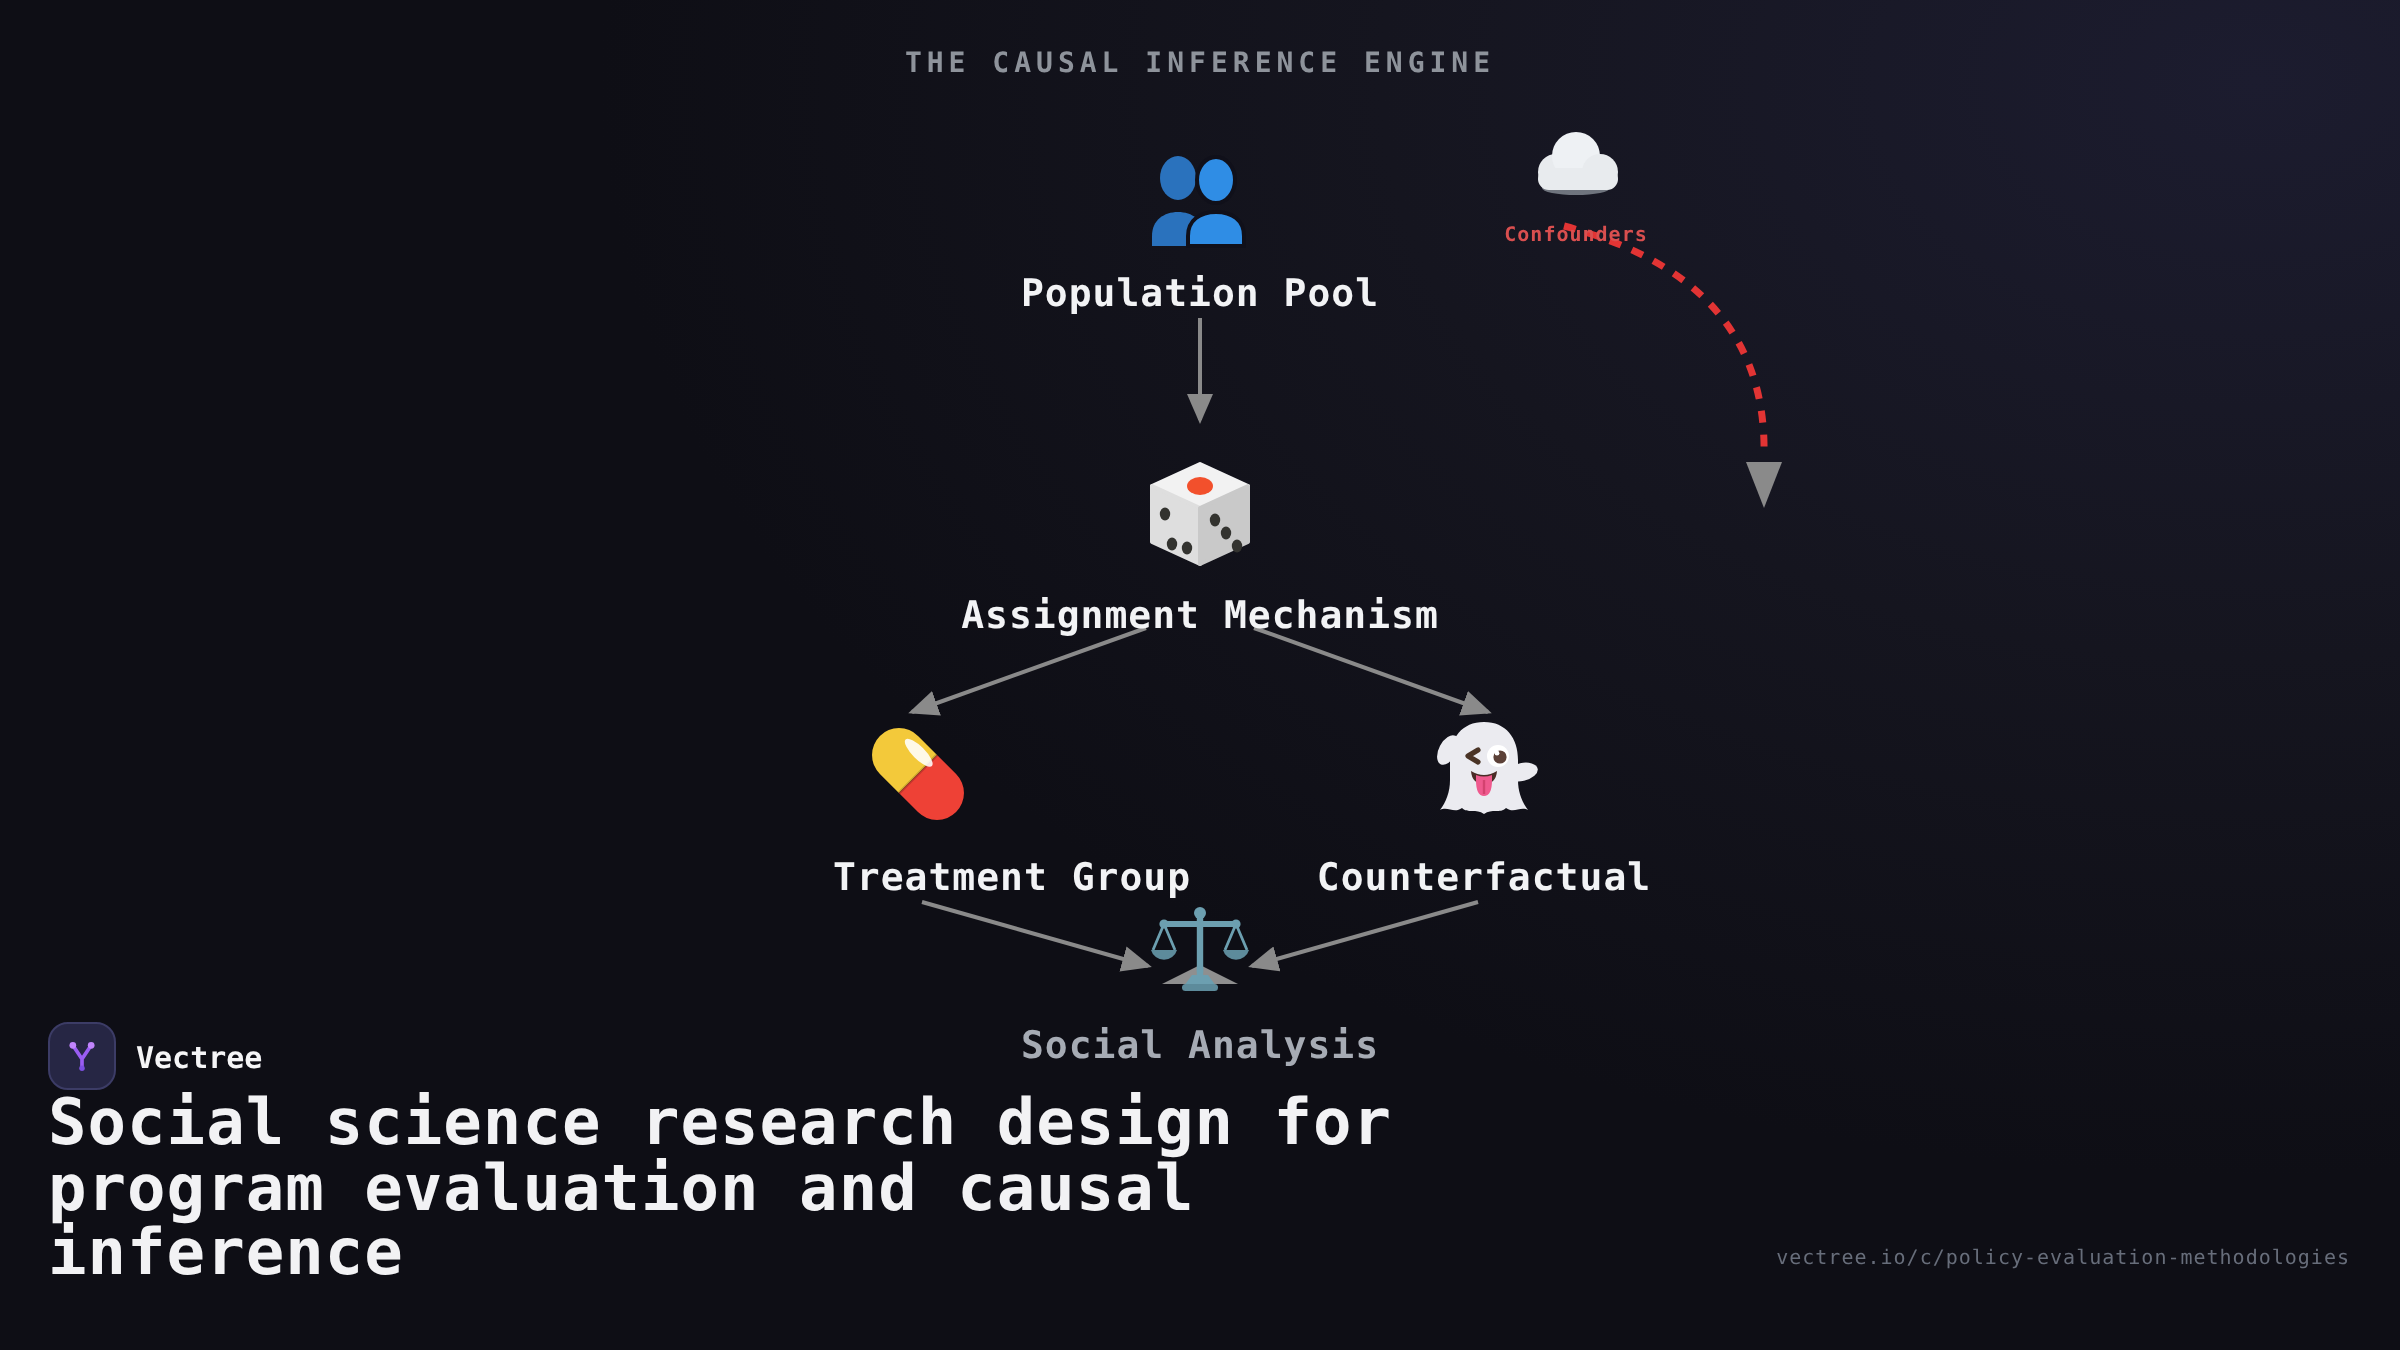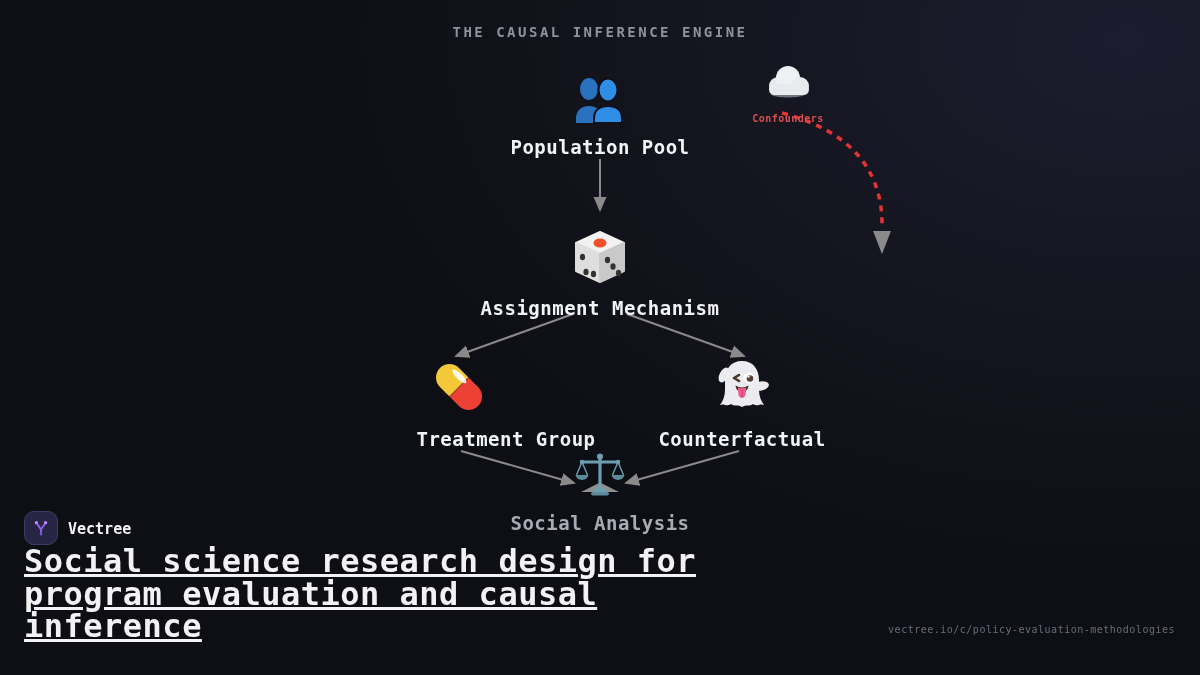--- a/index.html
+++ b/index.html
@@ -34,21 +34,21 @@
   .brand-logo{
     position:absolute;left:24px;top:511px;width:34px;height:34px;border-radius:10px;
     background:#262644;border:1px solid #3c3c66;box-sizing:border-box;
     display:flex;align-items:center;justify-content:center;
   }
   .brand-name{
     position:absolute;left:68px;top:520px;font-size:15px;font-weight:bold;color:#f5f5f7;
   }
   .headline{
     position:absolute;left:24px;top:545px;width:745px;
-    font-size:32px;line-height:32.5px;font-weight:bold;color:#f2f2f4;letter-spacing:0.5px;text-decoration:underline;
+    font-size:32px;line-height:32.5px;font-weight:bold;color:#f2f2f4;letter-spacing:0.5px;
   }
   .card-url{
     position:absolute;right:25px;top:624px;font-size:10px;color:#676d7a;letter-spacing:0.5px;
   }
 </style>
 </head>
 <body>
 
 <div class="canvas">
 

